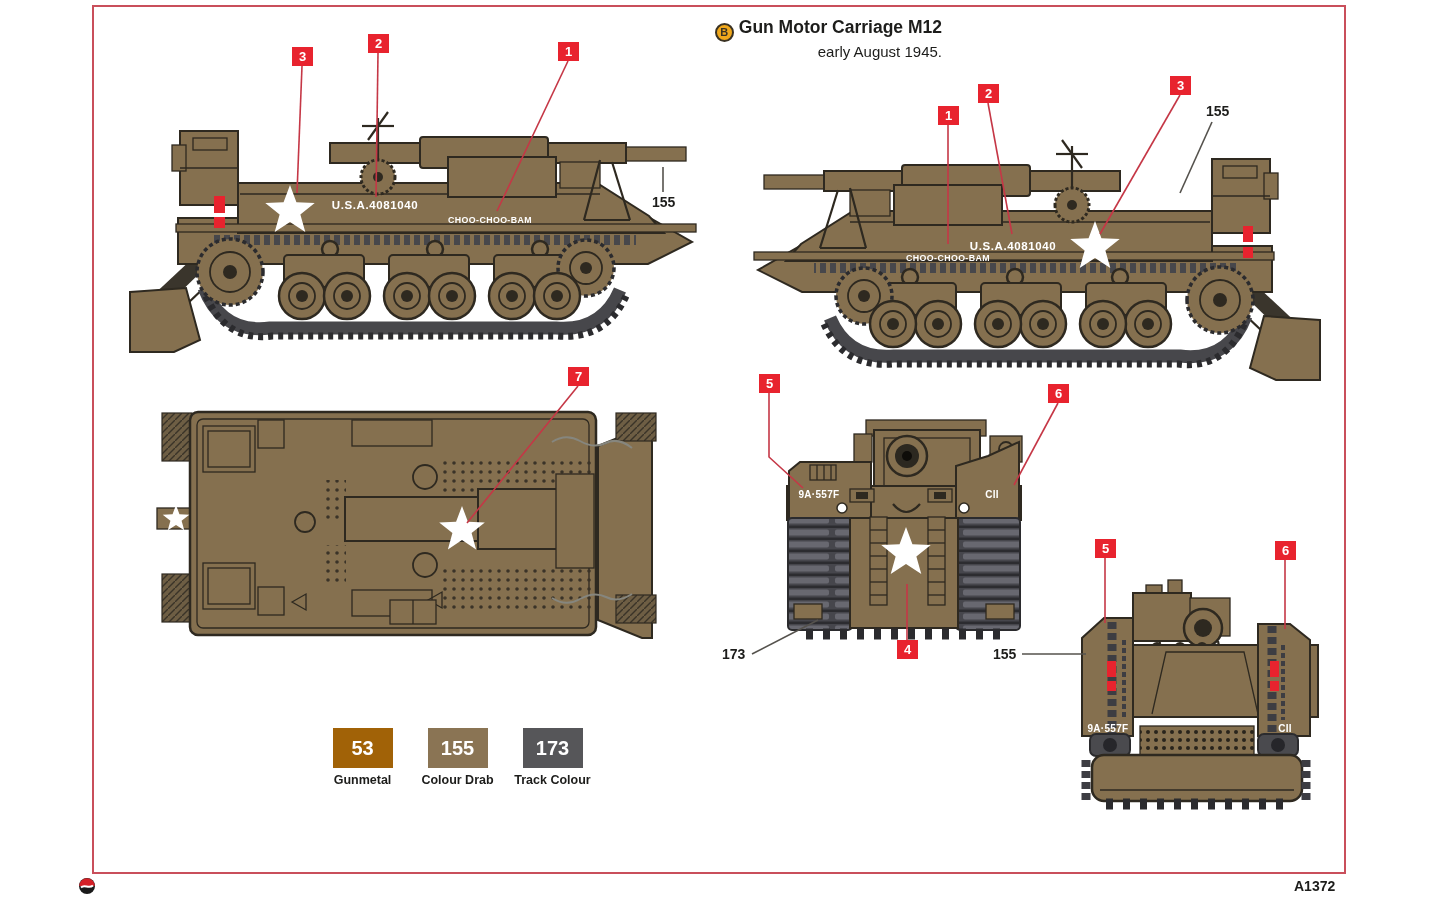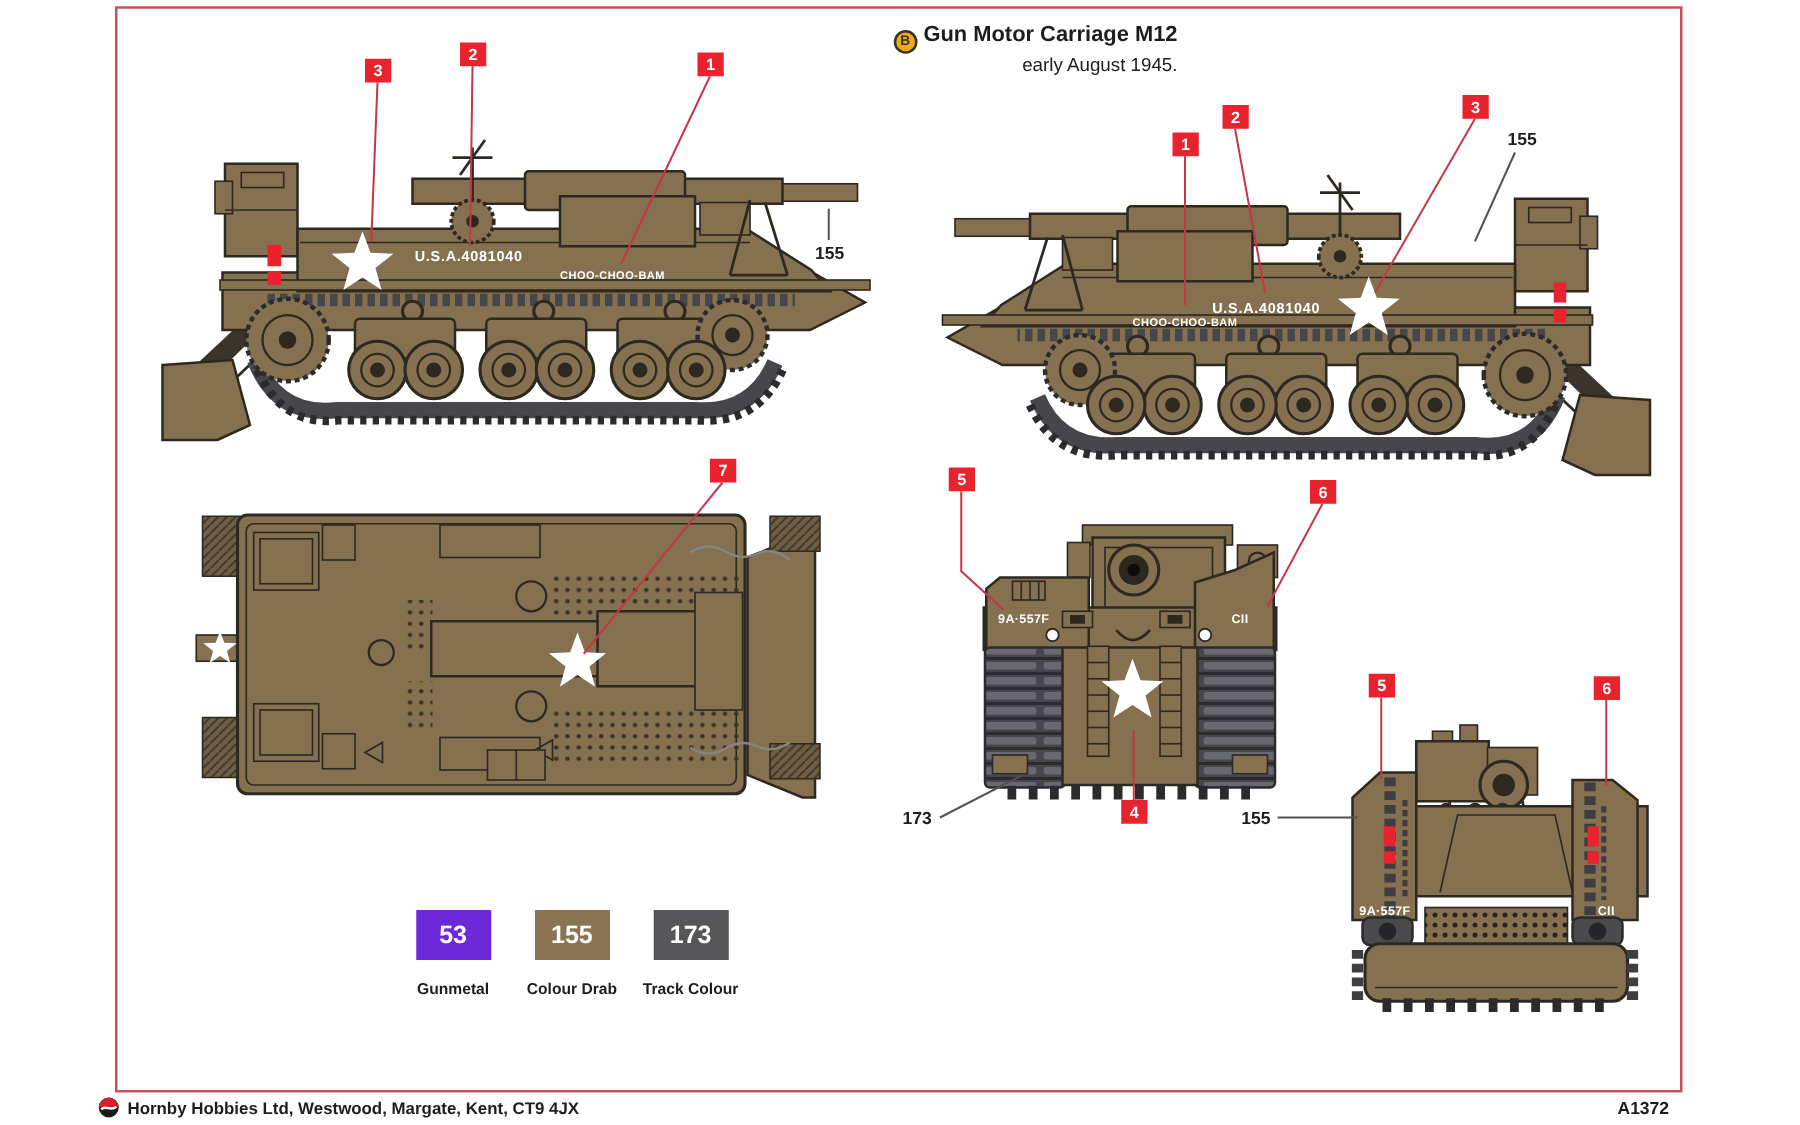--- a/index.html
+++ b/index.html
@@ -51,21 +51,21 @@
   .badge{display:inline-flex;width:15px;height:15px;border-radius:50%;background:#f0a81c;
          border:2px solid #3a3223;color:#3a3223;font-size:11px;font-weight:bold;
          align-items:center;justify-content:center;margin-right:5px;vertical-align:-3px;}
   .co{position:absolute;width:21px;height:19px;background:var(--callout-red);color:#fff;
       font-size:13px;font-weight:bold;line-height:19px;text-align:center;}
   .pref{position:absolute;font-size:14px;font-weight:bold;color:var(--text-dark);}
   .paints{position:absolute;left:315px;top:728px;display:flex;}
   .paint{width:95px;display:flex;flex-direction:column;align-items:center;}
   .chip{width:60px;height:40px;display:flex;align-items:center;justify-content:center;
         color:#fff;font-size:20px;font-weight:bold;}
-  .pname{font-size:12.5px;font-weight:bold;margin-top:16px;white-space:nowrap;}
+  .pname{font-size:12.5px;font-weight:bold;margin-top:5px;white-space:nowrap;}
   .footer-left{position:absolute;left:78px;top:877px;display:flex;align-items:center;gap:6px;
                font-size:13.5px;font-weight:bold;}
   .footer-code{position:absolute;left:1294px;top:878px;font-size:14px;font-weight:bold;}
 </style>
 </head>
 <body>
 
 <div class="page">
   <div class="frame"></div>
 
@@ -339,21 +339,21 @@
   <div class="co" style="left:1095px;top:539px">5</div>
   <div class="co" style="left:1275px;top:541px">6</div>
 
   <div class="pref" style="left:652px;top:194px">155</div>
   <div class="pref" style="left:1206px;top:103px">155</div>
   <div class="pref" style="left:722px;top:646px">173</div>
   <div class="pref" style="left:993px;top:646px">155</div>
 
   <div class="paints">
     <div class="paint">
-      <div class="chip" style="background-color: #6d28d9;">
+      <div class="chip" style="background-color: #a16207;">
         <span>53</span>
       </div>
       <div class="pname">Gunmetal</div>
     </div>
     <div class="paint">
       <div class="chip" style="background-color: rgb(138, 116, 84);">
         <span>155</span>
       </div>
       <div class="pname">Colour Drab</div>
     </div>
@@ -364,16 +364,15 @@
       <div class="pname">Track Colour</div>
     </div>
   </div>
 
   <div class="footer-left">
     <svg width="18" height="18" viewBox="0 0 18 18">
       <circle cx="9" cy="9" r="8" fill="#1a1a1a"></circle>
       <path d="M1.2,9 A7.8,7.8 0 0 1 16.8,9 Z" fill="#d42027"></path>
       <path d="M3,10.5 C6.5,6.5 10.5,12.5 15,8.5" stroke="#fff" stroke-width="2" fill="none"></path>
     </svg>
-    <span>Hornby Hobbies Ltd, Westwood, Margate, Kent, CT9 4JX</span>
   </div>
   <div class="footer-code">A1372</div>
 </div>
 
 </body></html>

